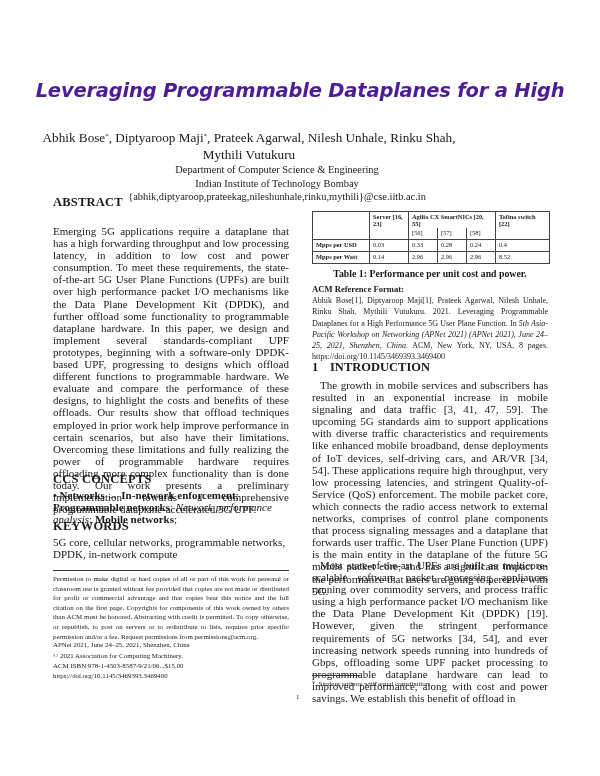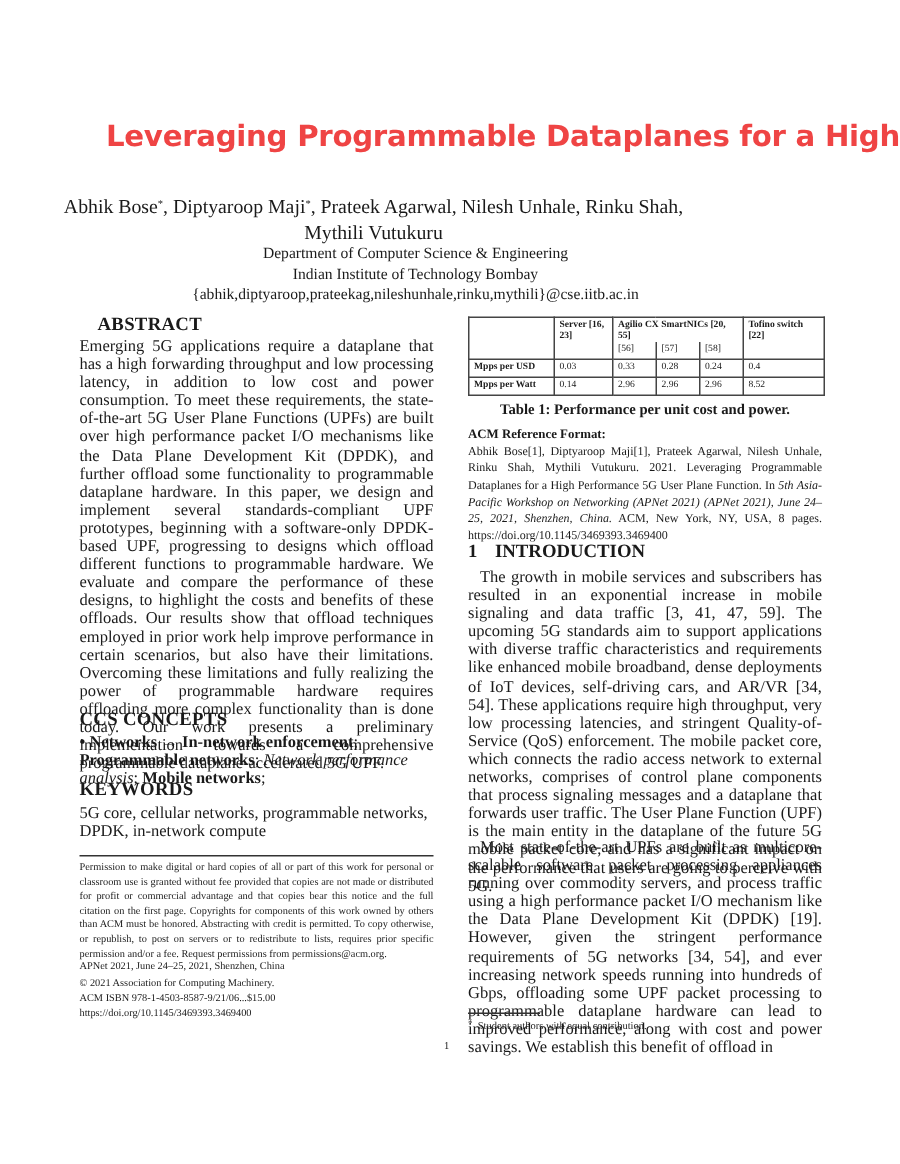--- a/index.html
+++ b/index.html
@@ -1,21 +1,21 @@
 <!DOCTYPE html>
 <html><head>
 <meta charset="utf-8">
 <style>
   html, body { margin:0; padding:0; background:#ffffff; }
   body { width:600px; height:776px; position:relative; overflow:hidden; color:#1a1a1a;
          font-family:"Liberation Serif","DejaVu Serif",serif; }
   .page { position:absolute; left:0; top:0; width:600px; height:776px; }
-  .title { position:absolute; left:0; width:600px; top:78px; text-align:right;
+  .title { position:absolute; left:0; width:600px; top:78px; text-align:center;
            font-family:"DejaVu Sans","Liberation Sans",sans-serif; font-weight:bold;
-           font-size:19.5px; line-height:25px; letter-spacing:-0.2px; color:#ef4444; }
+           font-size:19.5px; line-height:25px; letter-spacing:-0.2px; color:#4c1d95;font-style:italic; }
   .authors { position:absolute; left:0; width:498px; top:129px; text-align:center;
              font-size:13.2px; line-height:17px; }
   .authors sup { font-size:7px; vertical-align:top; position:relative; top:-1px; }
   .affil { position:absolute; left:0; width:554px; top:163px; text-align:center;
            font-size:10.4px; line-height:13.5px; }
   .col { position:absolute; top:0; }
   .left { left:53px; width:236px; }
   .right { left:312px; width:236px; }
   h2 { margin:0; font-size:12.5px; font-weight:bold; letter-spacing:0.2px; position:absolute; left:0; }
   .body-text { font-size:11px; line-height:12.1px; text-align:justify; margin:0; position:absolute; left:0; width:236px; }
@@ -57,21 +57,21 @@
     <div>Mythili Vutukuru</div>
   </div>
 
   <div class="affil">
     <div>Department of Computer Science &amp; Engineering</div>
     <div>Indian Institute of Technology Bombay</div>
     <div>{abhik,diptyaroop,prateekag,nileshunhale,rinku,mythili}@cse.iitb.ac.in</div>
   </div>
 
   <div class="col left">
-    <h2 style="top:209px;margin-left:12px;">ABSTRACT</h2>
+    <h2 style="top:195px;">ABSTRACT</h2>
     <p class="body-text" style="top:225px;">Emerging 5G applications require a dataplane that has a high forwarding throughput and low processing latency, in addition to low cost and power consumption. To meet these requirements, the state-of-the-art 5G User Plane Functions (UPFs) are built over high performance packet I/O mechanisms like the Data Plane Development Kit (DPDK), and further offload some functionality to programmable dataplane hardware. In this paper, we design and implement several standards-compliant UPF prototypes, beginning with a software-only DPDK-based UPF, progressing to designs which offload different functions to programmable hardware. We evaluate and compare the performance of these designs, to highlight the costs and benefits of these offloads. Our results show that offload techniques employed in prior work help improve performance in certain scenarios, but also have their limitations. Overcoming these limitations and fully realizing the power of programmable hardware requires offloading more complex functionality than is done today. Our work presents a preliminary implementation towards a comprehensive programmable dataplane-accelerated 5G UPF.</p>
 
     <h2 style="top:472px;">CCS CONCEPTS</h2>
     <p class="body-text" style="top:489px; text-align:left;">
       <b><span>•</span> <span>Networks</span> <span>→</span> <span>In-network enforcement</span></b>; <b><span>Programmable networks</span></b>; <i><span>Network performance analysis</span></i>; <b><span>Mobile networks</span></b>;
     </p>
 
     <h2 style="top:519px;">KEYWORDS</h2>
     <p class="body-text" style="top:536px; text-align:left;">5G core, cellular networks, programmable networks, DPDK, in-network compute</p>
 

